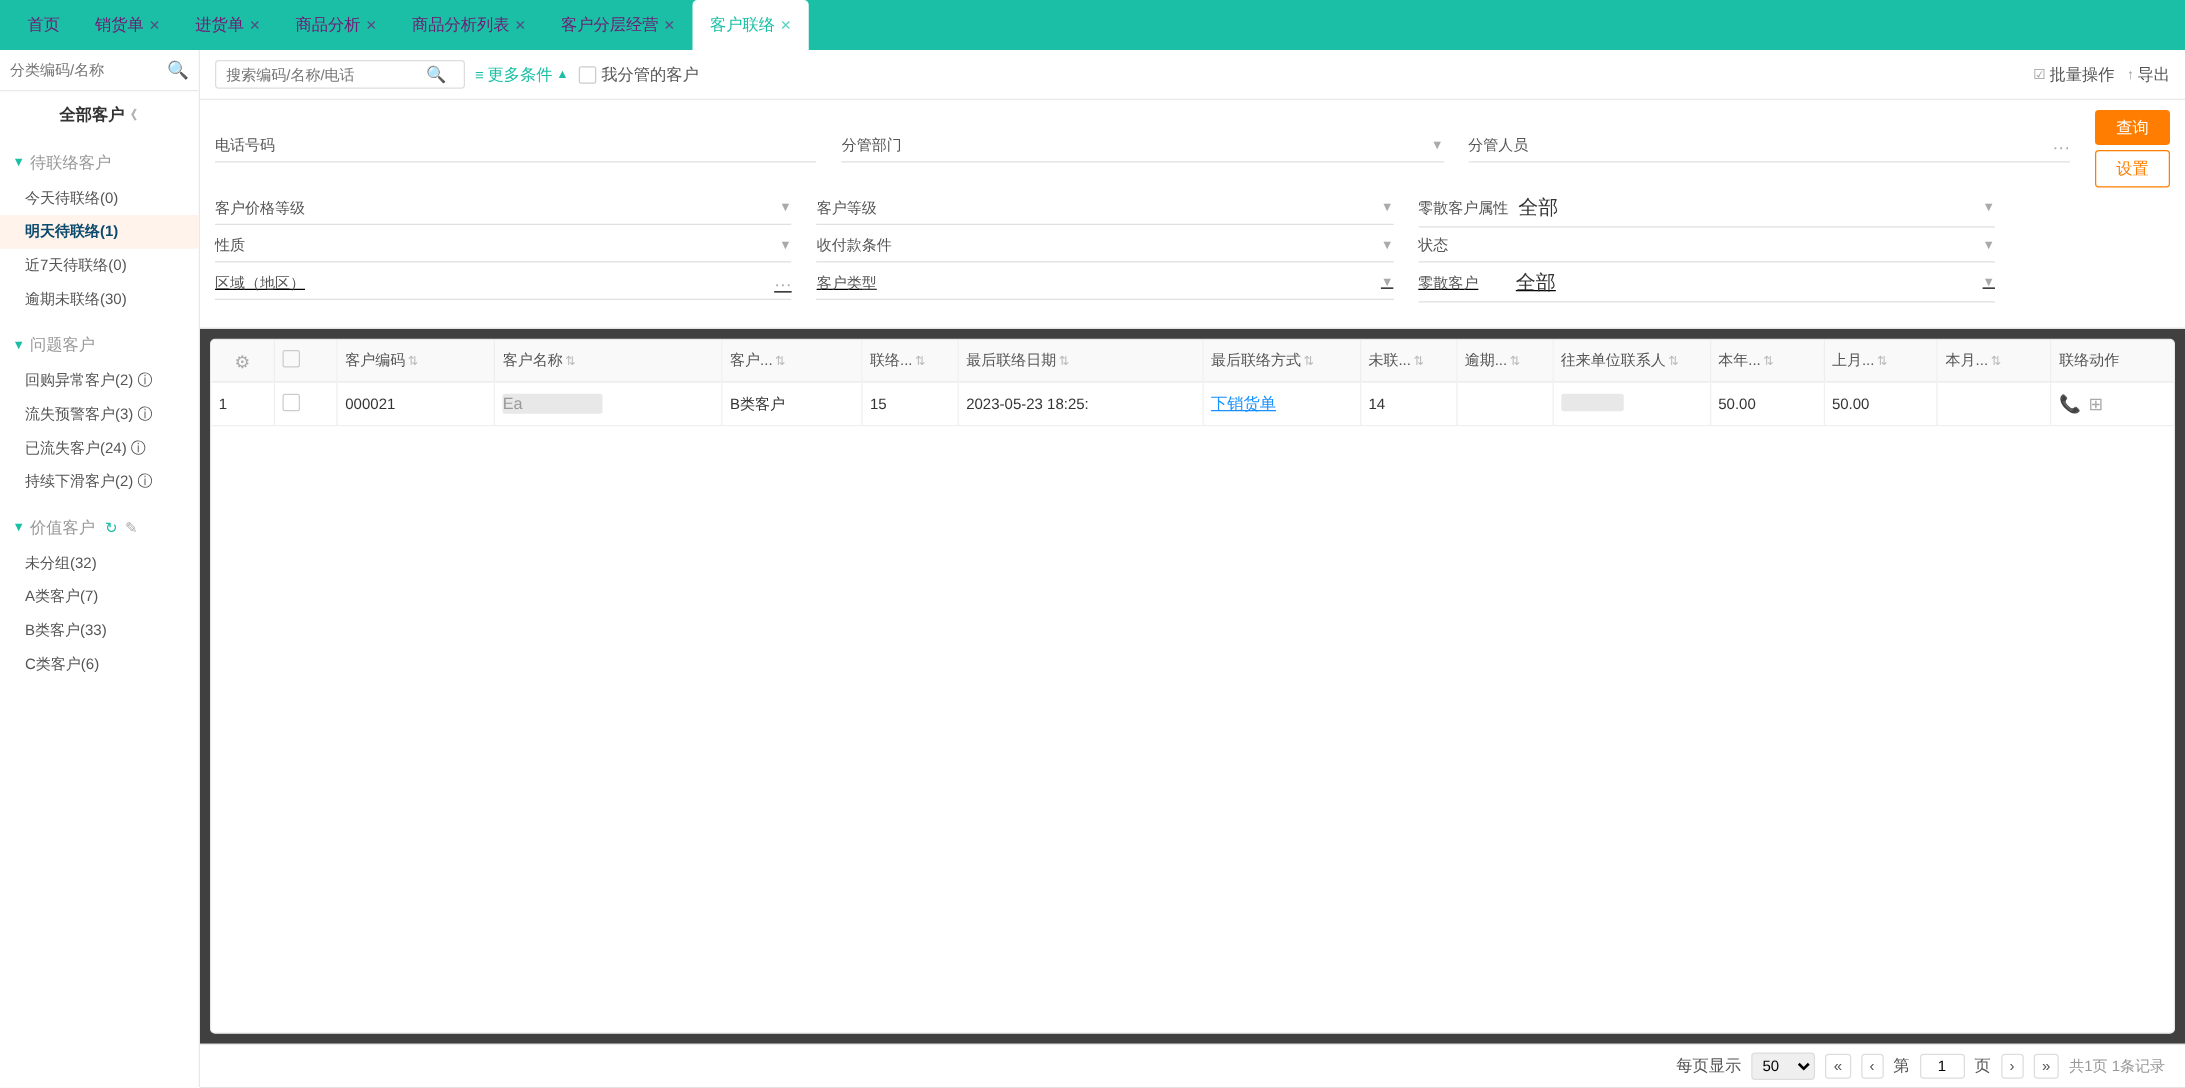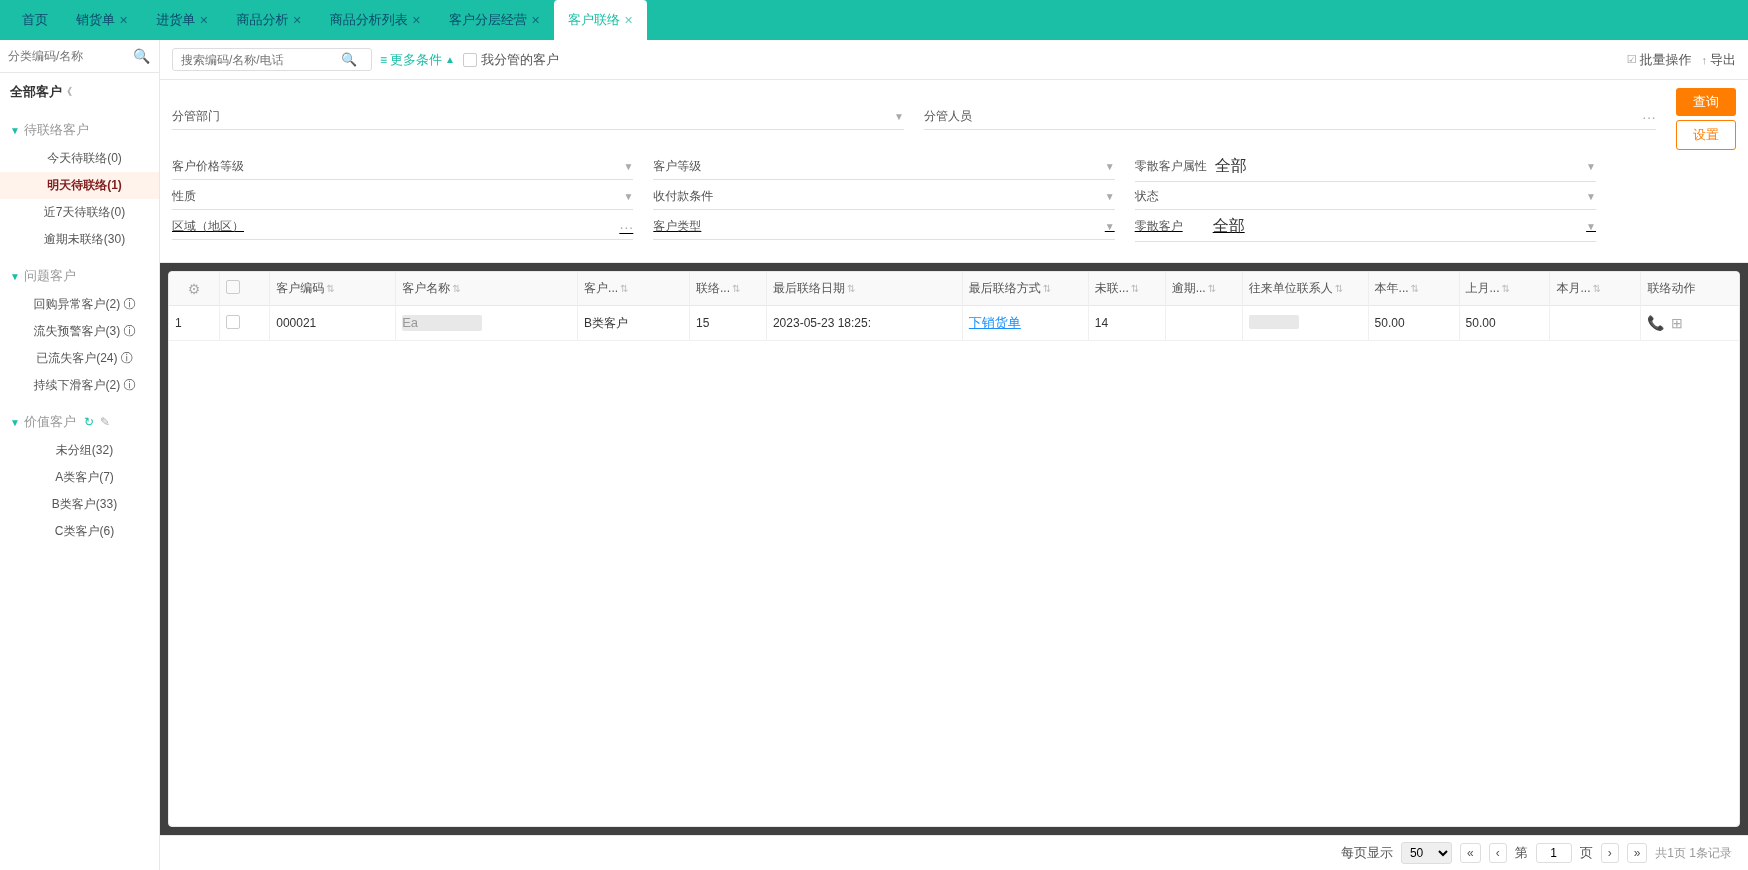--- a/index.html
+++ b/index.html
@@ -1,38 +1,38 @@
 <!DOCTYPE html>
 <html><head>
   <meta charset="utf-8">
   <style>
     * { box-sizing: border-box; margin: 0; padding: 0; font-family: "Microsoft YaHei", "PingFang SC", sans-serif; font-size: 13px; }
     body { background: #f5f5f5; height: 870px; overflow: hidden; display: flex; flex-direction: column; }
 
     
     .top-nav { background: #1abfa5; height: 40px; display: flex; align-items: center; padding: 0 8px; flex-shrink: 0; }
-    .nav-item { color: #0c4a6e; padding: 0 14px; height: 40px; display: flex; align-items: center; cursor: pointer; font-size: 13px; white-space: nowrap; }
+    .nav-item { color: #701a75; padding: 0 14px; height: 40px; display: flex; align-items: center; cursor: pointer; font-size: 13px; white-space: nowrap; }
     .nav-item.active { background: #fff; color: #1abfa5; border-radius: 4px 4px 0 0; }
     .nav-close { margin-left: 4px; font-size: 11px; opacity: 0.7; cursor: pointer; }
 
     
     .main-layout { display: flex; flex: 1; overflow: hidden; }
 
     
     .sidebar { width: 160px; background: #fff; border-right: 1px solid #e8e8e8; display: flex; flex-direction: column; flex-shrink: 0; overflow-y: auto; }
     .sidebar-search { display: flex; align-items: center; padding: 8px; border-bottom: 1px solid #e8e8e8; }
     .sidebar-search input { flex: 1; border: none; outline: none; font-size: 12px; color: #666; width: 100%; }
     .sidebar-search-icon { color: #999; cursor: pointer; font-size: 14px; }
     .sidebar-section { padding: 4px 0; }
-    .sidebar-header { display: flex; align-items: center; justify-content: flex-start; padding: 6px 10px; font-weight: bold; color: #333; font-size: 13px; cursor: pointer; }
+    .sidebar-header { display: flex; align-items: center; justify-content: center; padding: 6px 10px; font-weight: bold; color: #333; font-size: 13px; cursor: pointer; }
     .sidebar-item { padding: 5px 10px 5px 16px; color: #555; cursor: pointer; white-space: nowrap; overflow: hidden; text-overflow: ellipsis; font-size: 12px; }
-    .sidebar-item.active { background: #fff3ec; color: #7f1d1d; font-weight: bold; }
+    .sidebar-item.active { background: #fff3ec; color: #0c4a6e; font-weight: bold; }
     .sidebar-group-label { padding: 6px 10px; color: #999; font-size: 12px; display: flex; align-items: center; gap: 4px; }
     .sidebar-group-label .toggle { color: #1abfa5; font-size: 10px; }
-    .sidebar-indent { padding-left: 20px; text-align: center; }
+    .sidebar-indent { padding-left: 20px; }
     .collapse-icon { font-size: 10px; color: #aaa; margin-right: 2px; cursor: pointer; }
 
     
     .content-area { flex: 1; display: flex; flex-direction: column; overflow: hidden; background: #404040; }
 
     
     .filter-bar { background: #fff; padding: 8px 12px; display: flex; align-items: center; gap: 8px; border-bottom: 1px solid #e8e8e8; flex-shrink: 0; }
     .search-box { display: flex; align-items: center; border: 1px solid #ddd; border-radius: 3px; padding: 3px 8px; min-width: 200px; background: #fff; }
     .search-box input { border: none; outline: none; font-size: 12px; color: #666; width: 160px; }
     .search-icon { color: #1abfa5; cursor: pointer; }
@@ -211,20 +211,24 @@
         <div class="export-btn">
           <span style="font-size:11px;color:#999">↑</span>
           <span>导出</span>
         </div>
       </div>
     </div>
 
     <div class="advanced-filter">
 
       <div class="filter-row">
+        <div class="filter-cell">
+          <span class="filter-label">电话号码</span>
+          <input class="filter-input" type="text" style="">
+        </div>
         <div class="filter-cell">
           <span class="filter-label">分管部门</span>
           <div class="filter-select">
             <span class="filter-select-text"></span>
             <span class="filter-arrow">▼</span>
           </div>
         </div>
         <div class="filter-cell">
           <span class="filter-label">分管人员</span>
           <div class="filter-select">

